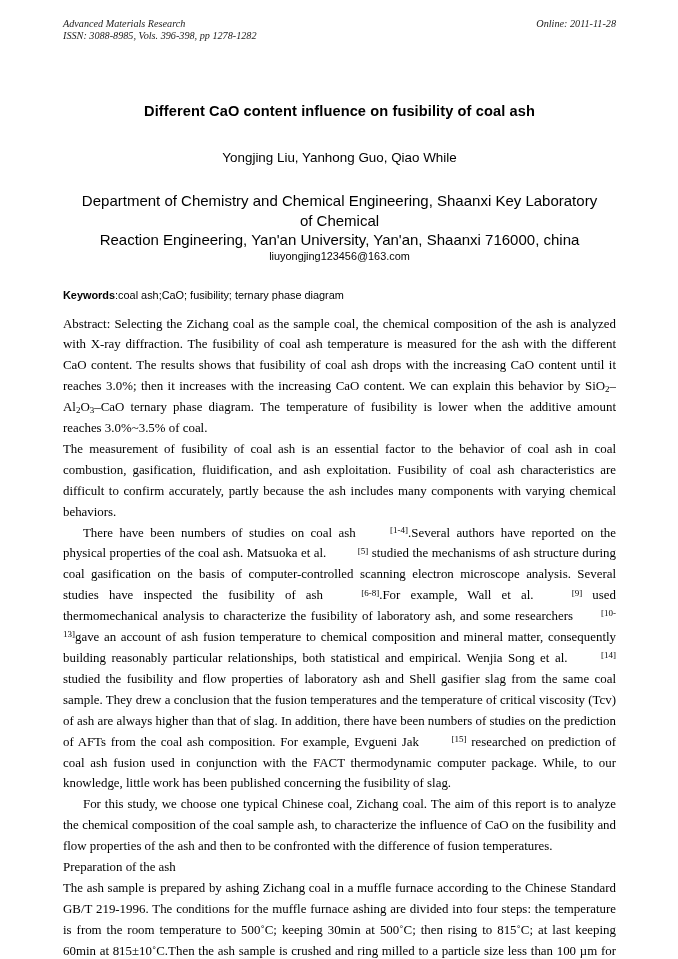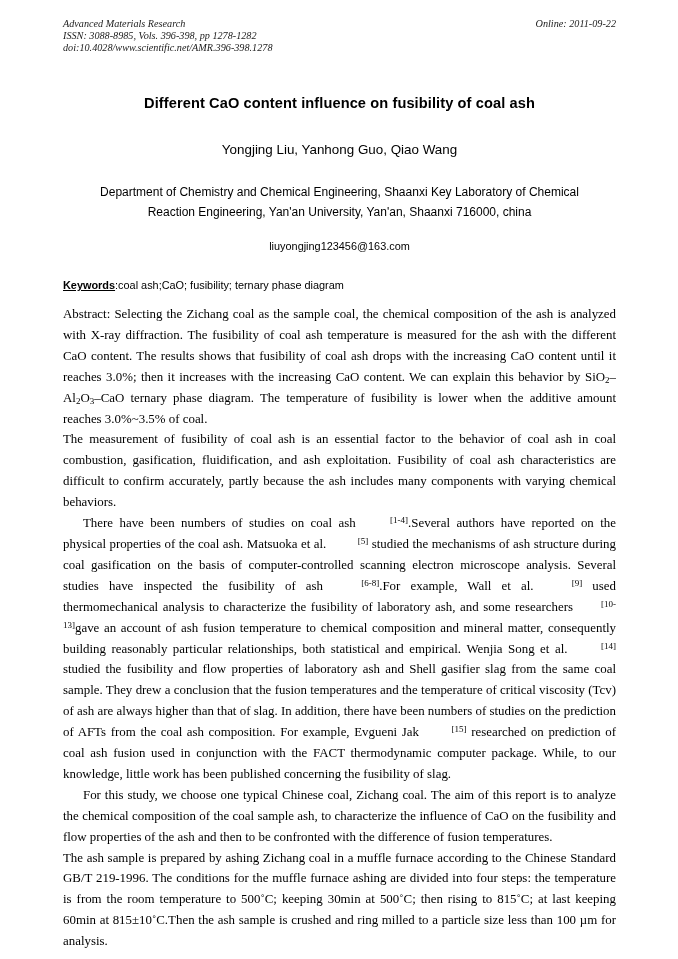--- a/index.html
+++ b/index.html
@@ -46,49 +46,48 @@
     white-space: nowrap;
   }
   .masthead .line { display: block; white-space: nowrap; }
 
   
   .title {
     font-family: "Liberation Sans", "DejaVu Sans", sans-serif;
     font-weight: bold;
     font-size: 14.6px;
     text-align: center;
-    margin-top: 25px;
+    margin-top: 33px;
     letter-spacing: 0.1px;
   }
   .authors {
     font-family: "Liberation Sans", "DejaVu Sans", sans-serif;
     font-size: 13.4px;
     text-align: center;
     margin-top: 31px;
   }
   .affiliation {
     font-family: "Liberation Sans", "DejaVu Sans", sans-serif;
-    font-size: 12px;
+    font-size: 15px;
     line-height: 19.5px;
     text-align: center;
     margin-top: 26px;
     padding: 0 16px;
   }
   .email {
     font-family: "Liberation Sans", "DejaVu Sans", sans-serif;
     font-size: 10.9px;
     text-align: center;
-    margin-top: 18px;
   }
   .keywords {
     font-family: "Liberation Sans", "DejaVu Sans", sans-serif;
     font-size: 10.9px;
     margin-top: 27px;
   }
-  .keywords b { font-weight: bold; text-decoration: underline; }
+  .keywords b { font-weight: bold; }
 
   
   .body {
     margin-top: 13px;
     font-family: "Liberation Serif", "DejaVu Serif", serif;
     font-size: 12.9px;
     line-height: 20.9px;
     text-align: justify;
     text-justify: inter-word;
   }
@@ -122,28 +121,27 @@
 </style>
 </head>
 <body>
 
 <div class="page">
 
   <div class="masthead">
     <span class="left">
       <span class="line">Advanced Materials Research</span>
       <span class="line">ISSN: 3088-8985, Vols. 396-398, pp 1278-1282</span>
-      <span class="line">doi:10.4028/www.scientific.net/AMR.396-398.1278</span>
     </span>
-    <span class="online">Online: 2011-09-22</span>
+    <span class="online">Online: 2011-11-28</span>
   </div>
 
   <div class="title">Different CaO content influence on fusibility of coal ash</div>
 
-  <div class="authors">Yongjing Liu, Yanhong Guo, Qiao Wang</div>
+  <div class="authors">Yongjing Liu, Yanhong Guo, Qiao While</div>
 
   <div class="affiliation">
     <span>Department of Chemistry and Chemical Engineering, Shaanxi Key Laboratory of Chemical</span><br>
     <span>Reaction Engineering, Yan'an University, Yan'an, Shaanxi 716000, china</span>
   </div>
 
   <div class="email">liuyongjing123456@163.com</div>
 
   <div class="keywords"><b>Keywords</b><span>:coal ash;CaO; fusibility; ternary phase diagram</span></div>
 
@@ -152,17 +150,18 @@
     <p><span class="run-in">Abstract</span><span>: Selecting the Zichang coal as the sample coal, the chemical composition of the ash is analyzed with X-ray diffraction. The fusibility of coal ash temperature is measured for the ash with the different CaO content. The results shows that fusibility of coal ash drops with the increasing CaO content until it reaches 3.0%; then it increases with the increasing CaO content. We can explain this behavior by SiO</span><sub>2</sub><span>–Al</span><sub>2</sub><span>O</span><sub>3</sub><span>–CaO ternary phase diagram. The temperature of fusibility is lower when the additive amount reaches 3.0%~3.5% of coal.</span></p>
 
 
     <p>The measurement of fusibility of coal ash is an essential factor to the behavior of coal ash in coal combustion, gasification, fluidification, and ash exploitation. Fusibility of coal ash characteristics are difficult to confirm accurately, partly because the ash includes many components with varying chemical behaviors.</p>
 
     <p class="indent"><span>There have been numbers of studies on coal ash </span><sup>[1-4]</sup><span>.Several authors have reported on the physical properties of the coal ash. Matsuoka et al. </span><sup>[5]</sup><span> studied the mechanisms of ash structure during coal gasification on the basis of computer-controlled scanning electron microscope analysis. Several studies have inspected the fusibility of ash </span><sup>[6-8]</sup><span>.For example, Wall et al. </span><sup>[9]</sup><span> used thermomechanical analysis to characterize the fusibility of laboratory ash, and some researchers</span><sup>[10-13]</sup><span>gave an account of ash fusion temperature to chemical composition and mineral matter, consequently building reasonably particular relationships, both statistical and empirical. Wenjia Song et al. </span><sup>[14]</sup><span> studied the fusibility and flow properties of laboratory ash and Shell gasifier slag from the same coal sample. They drew a conclusion that the fusion temperatures and the temperature of critical viscosity (Tcv) of ash are always higher than that of slag. In addition, there have been numbers of studies on the prediction of AFTs from the coal ash composition. For example, Evgueni Jak </span><sup>[15]</sup><span> researched on prediction of coal ash fusion used in conjunction with the FACT thermodynamic computer package. While, to our knowledge, little work has been published concerning the fusibility of slag.</span></p>
 
     <p class="indent">For this study, we choose one typical Chinese coal, Zichang coal. The aim of this report is to analyze the chemical composition of the coal sample ash, to characterize the influence of CaO on the fusibility and flow properties of the ash and then to be confronted with the difference of fusion temperatures.</p>
 
 
+    <p class="subheading">Preparation of the ash</p>
 
     <p>The ash sample is prepared by ashing Zichang coal in a muffle furnace according to the Chinese Standard GB/T 219-1996. The conditions for the muffle furnace ashing are divided into four steps: the temperature is from the room temperature to 500˚C; keeping 30min at 500˚C; then rising to 815˚C; at last keeping 60min at 815±10˚C.Then the ash sample is crushed and ring milled to a particle size less than 100 µm for analysis.</p>
 
   </div>
 </div>
 
 </body></html>

